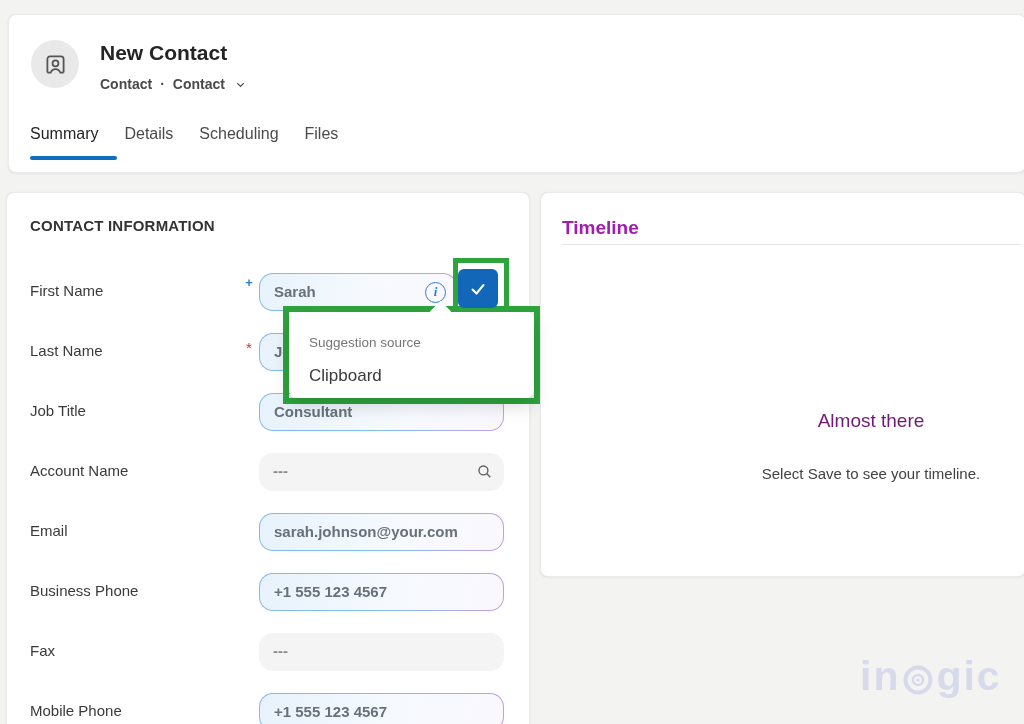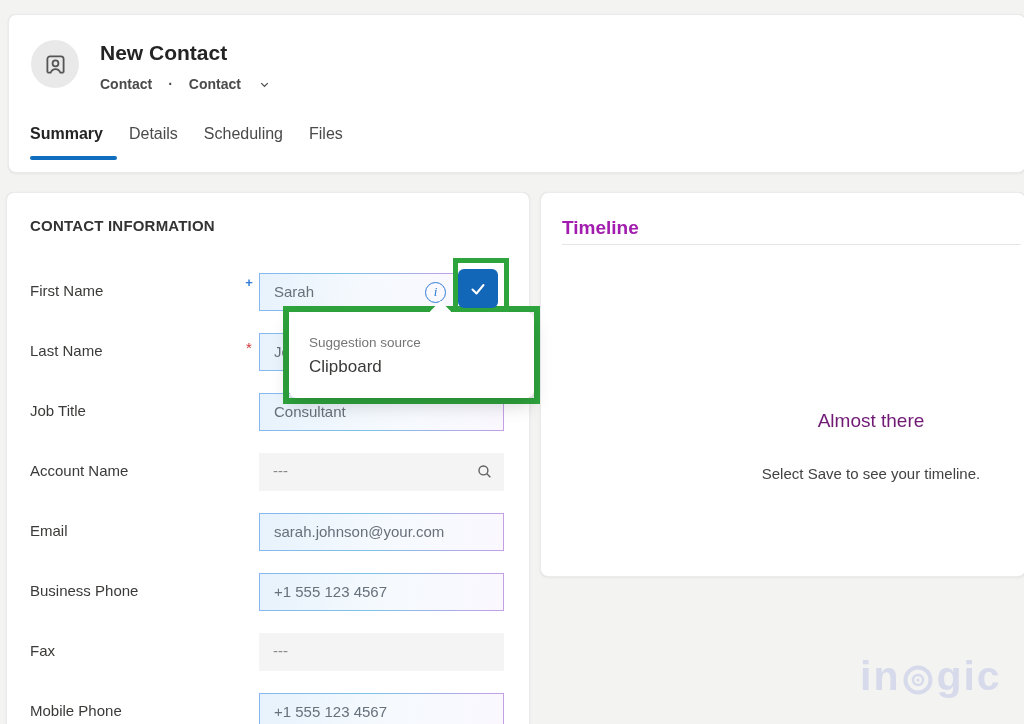--- a/index.html
+++ b/index.html
@@ -9,40 +9,40 @@
 
   .card { position:absolute; background:#fff; border:1px solid #ebebeb; border-radius:8px;
           box-shadow:0 1px 3px rgba(0,0,0,.05), 0 0 1px rgba(0,0,0,.07); }
 
   
   #header-card { left:8px; top:14px; width:1018px; height:159px; }
   #avatar { position:absolute; left:22px; top:25px; width:48px; height:48px; border-radius:50%;
             background:#e9e9e9; display:flex; align-items:center; justify-content:center; }
   #page-title { position:absolute; left:91px; top:26px; font-size:21px; font-weight:bold; color:#242424; }
   #breadcrumb { position:absolute; left:91px; top:61px; font-size:14px; font-weight:600; color:#4a4a4a;
-                display:flex; align-items:center; gap:16px; }
+                display:flex; align-items:center; gap:8px; }
   #breadcrumb .chev { margin-left:2px; display:inline-flex; }
 
   #tabs { position:absolute; left:21px; top:110px; display:flex; gap:26px; font-size:16px; color:#4a4a4a; }
   #tabs .tab { cursor:pointer; padding-bottom:10px; }
-  #tabs .tab.active { font-weight:bold; color:#242424; }
+  #tabs .tab.active { font-weight:normal; color:#242424; }
   #tab-underline { position:absolute; left:21px; top:141px; width:87px; height:4px;
                    border-radius:2px; background:#106ebe; }
 
   
   #contact-card { left:6px; top:192px; width:524px; height:560px; border-radius:8px 8px 0 0; }
   #section-title { position:absolute; left:23px; top:24px; font-size:15px; font-weight:bold;
                    color:#333; letter-spacing:.2px; }
   .frow { position:absolute; left:0; width:524px; height:38px; }
   .frow .flabel { position:absolute; left:23px; top:9px; font-size:15px; color:#3b3a39; }
   .frow .marker { position:absolute; left:236px; width:12px; text-align:center; }
   .marker.plus { top:2px; color:#2e7cd6; font-size:13px; font-weight:bold; }
   .marker.star { top:6px; color:#d13438; font-size:15px; }
-  .fld { position:absolute; left:252px; top:0; height:38px; width:245px; border-radius:0;
-         font-size:15px; line-height:36px; padding:0 14px; color:#68707a; white-space:nowrap; overflow:hidden; }
+  .fld { position:absolute; left:252px; top:0; height:38px; width:245px; border-radius:14px;
+         font-size:15px; line-height:36px; padding:0 14px; color:#68707a; white-space:nowrap; overflow:hidden;font-weight:bold; }
   .fld.suggested { border:1.5px solid transparent;
      background:
        linear-gradient(100deg,#e7f2fc 0%,#f6fafe 55%,#faf8fe 100%) padding-box,
        linear-gradient(90deg,#85b8f0 0%,#7cc3ea 45%,#c49fe5 100%) border-box; }
   .fld.empty { background:#f4f4f4; color:#8a8886; }
   .fld .lookup-icon { position:absolute; right:11px; top:10px; }
   #first-name-field { width:198px; }
   .info-badge { position:absolute; right:10px; top:8px; width:21px; height:21px; border-radius:50%;
                 border:1.5px solid #2e7cd6; color:#2e7cd6; font-size:13px; font-style:italic;
                 font-family:"Liberation Serif",serif; text-align:center; line-height:18px; }
@@ -53,21 +53,21 @@
   #green-frame-button { position:absolute; left:453px; top:258px; width:56px; height:54px;
                         border:5px solid #2ea43d; z-index:25; }
   
   #suggestion-popup { position:absolute; left:283px; top:306px; width:257px; height:98px;
                       border:6px solid #2ea43d; z-index:20; }
   #suggestion-inner { position:absolute; inset:0; background:#fff; border-radius:8px;
                       box-shadow:0 8px 18px rgba(0,0,0,.15); }
   #suggestion-caret { position:absolute; left:144px; top:-8px; width:15px; height:15px; background:#fff;
                       transform:rotate(45deg); z-index:21; }
   #suggestion-label { position:absolute; left:20px; top:23px; font-size:13.5px; color:#757575; }
-  #suggestion-value { position:absolute; left:20px; top:45px; font-size:17px; color:#3b3a39; }
+  #suggestion-value { position:absolute; left:20px; top:54px; font-size:17px; color:#3b3a39; }
 
   
   #timeline-card { left:540px; top:192px; width:486px; height:385px; }
   #timeline-title { position:absolute; left:21px; top:24px; font-size:19px; font-weight:bold; color:#a21caf; }
   #timeline-divider { position:absolute; left:21px; right:4px; top:51px; height:1px; background:#e6e6e6; }
   #timeline-empty-title { position:absolute; left:330px; top:217px; transform:translateX(-50%);
                           font-size:19px; font-weight:normal; color:#701a75; white-space:nowrap; }
   #timeline-empty-sub { position:absolute; left:330px; top:272px; transform:translateX(-50%);
                         font-size:15px; color:#424242; white-space:nowrap; }
 

